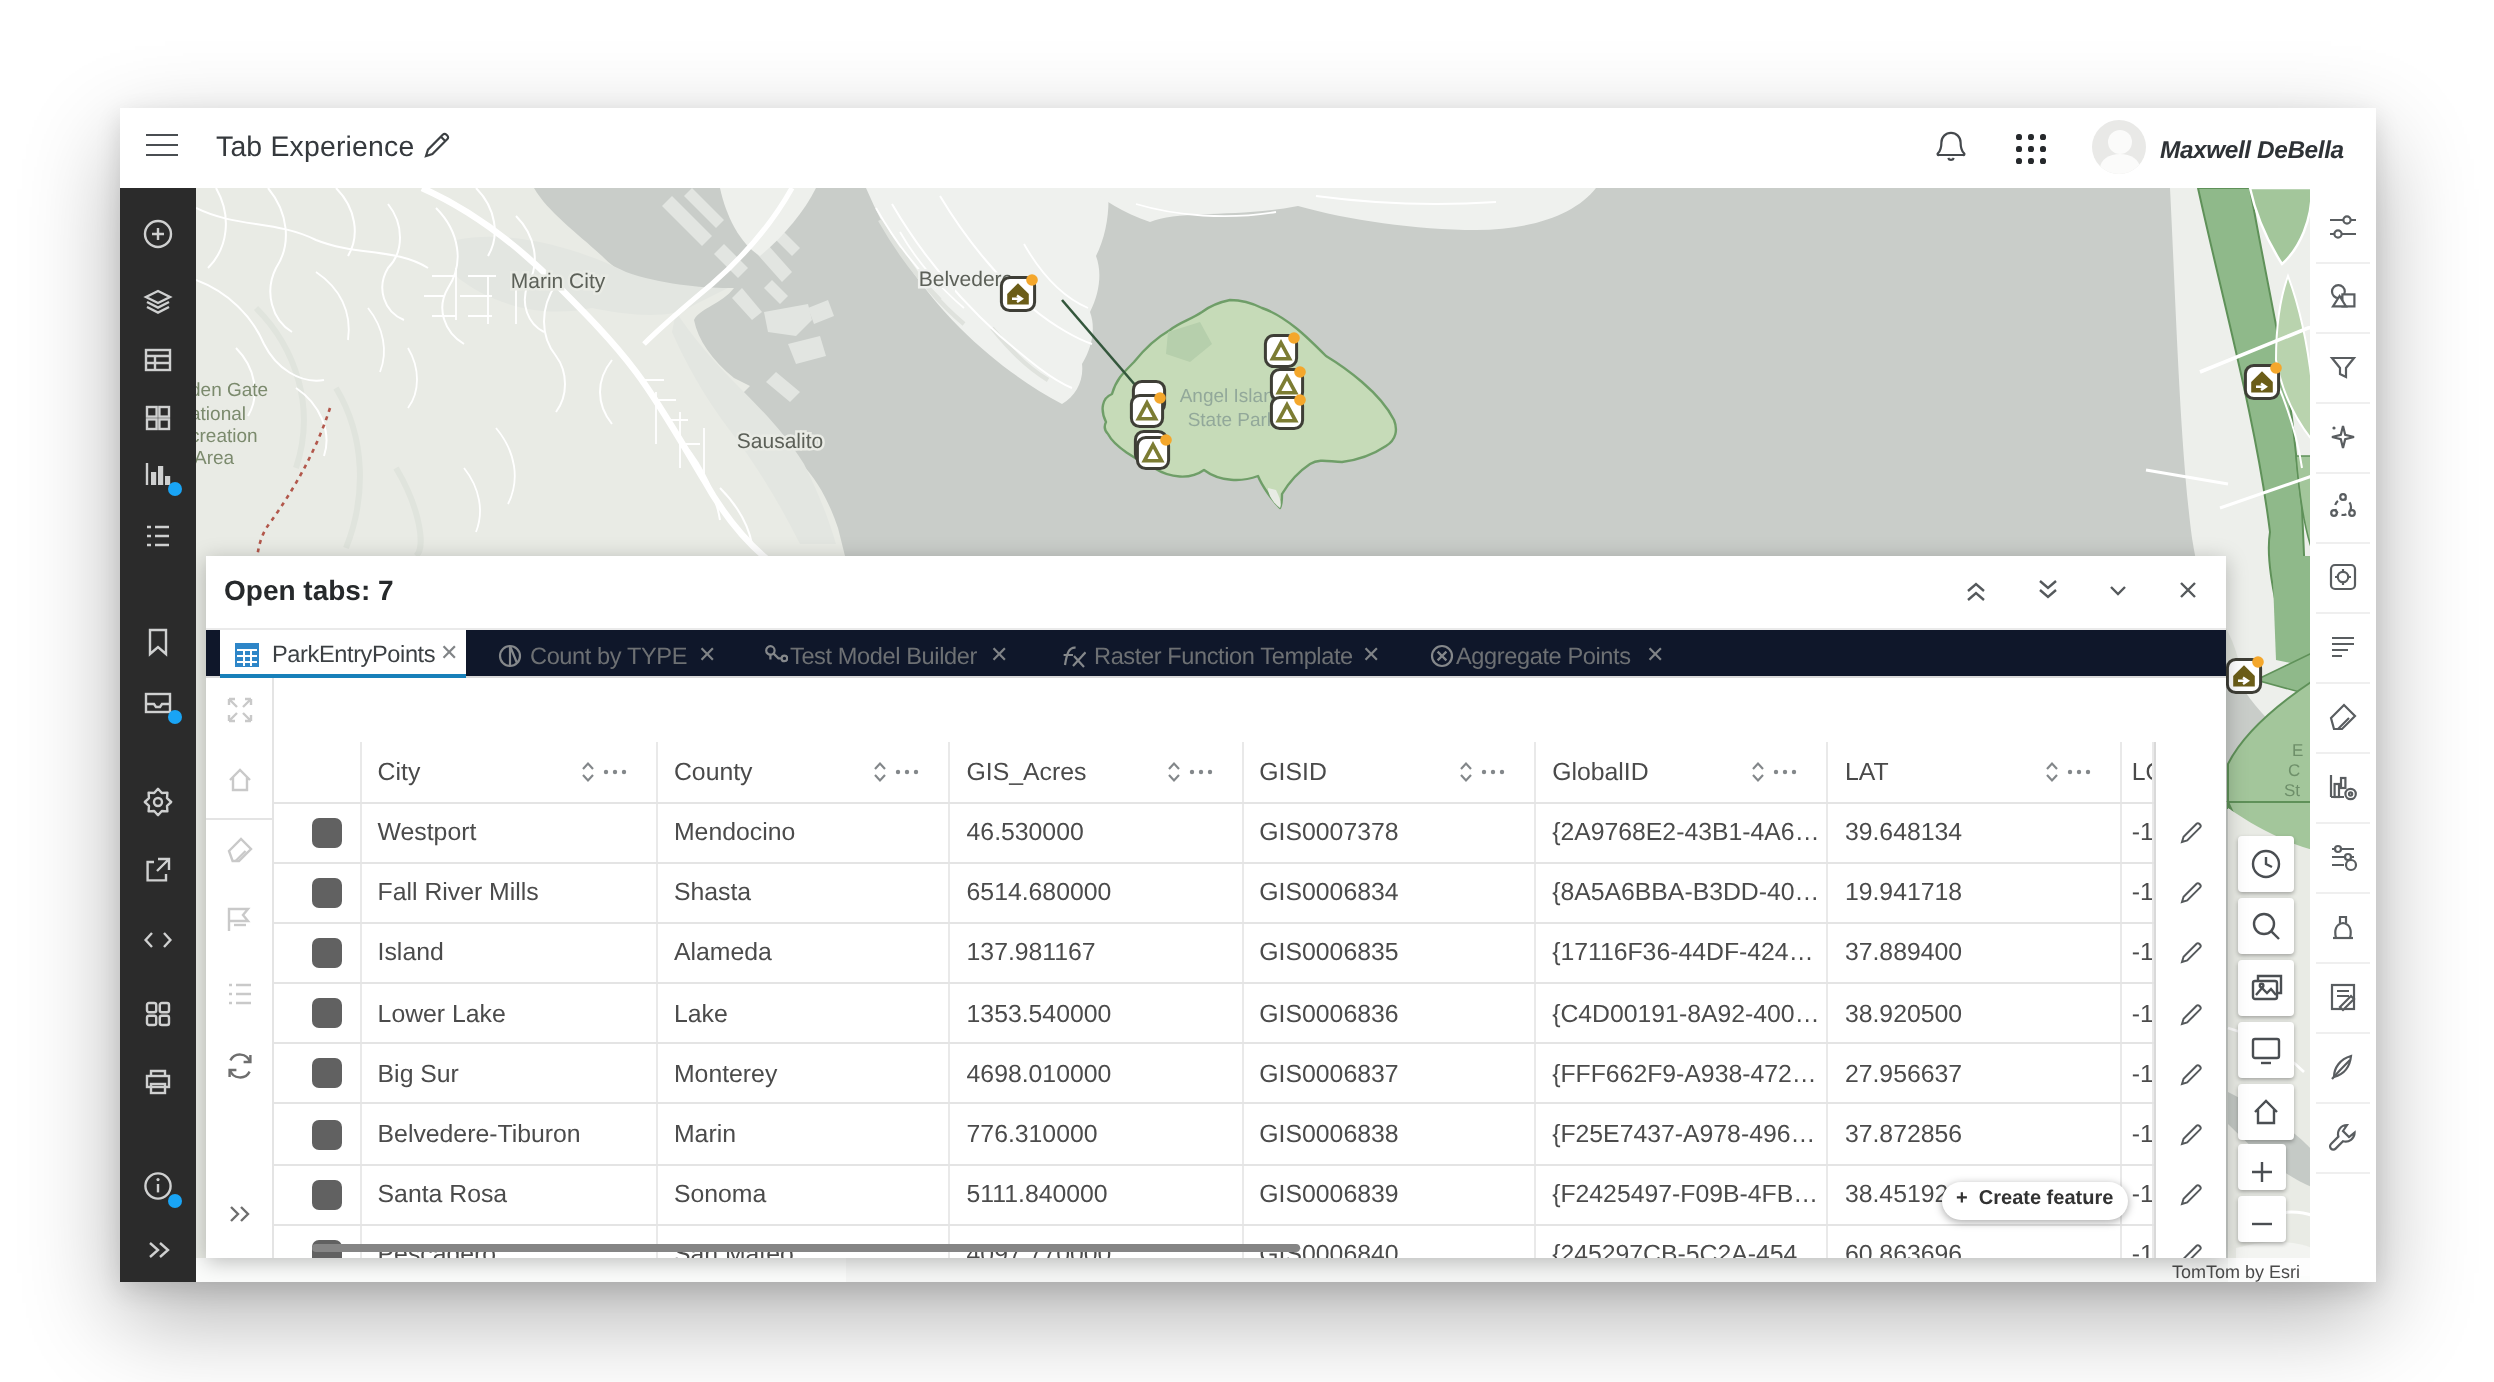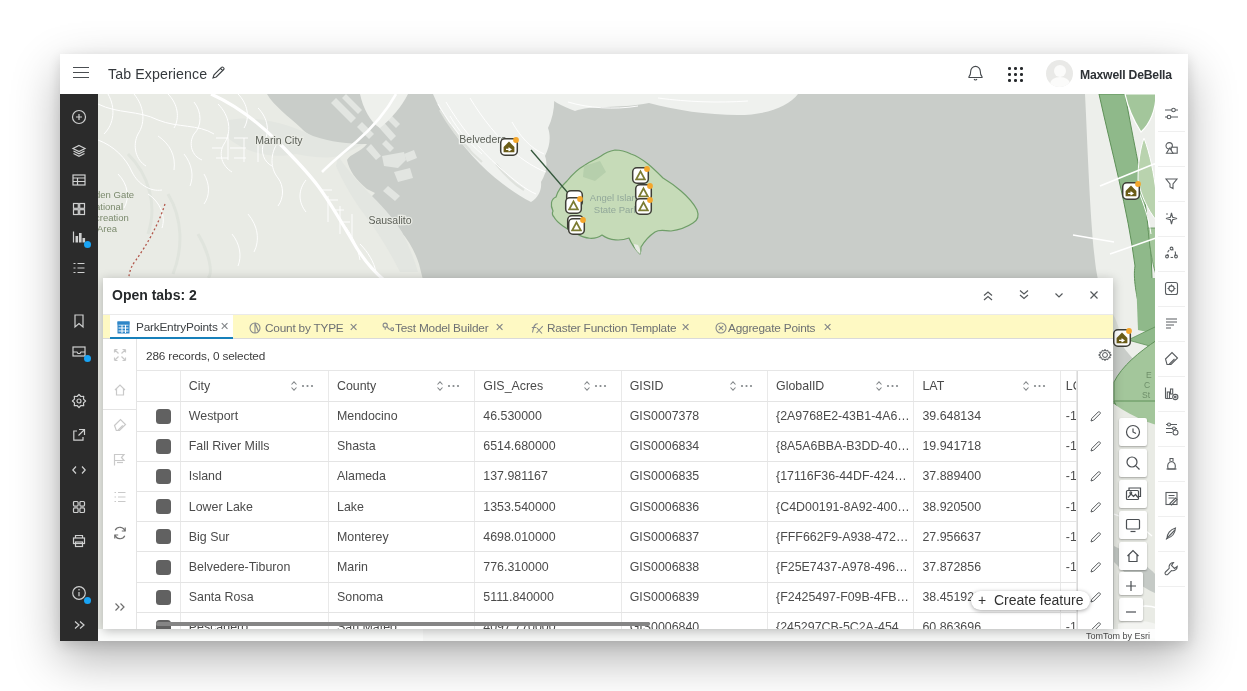--- a/index.html
+++ b/index.html
@@ -10,59 +10,59 @@
 .ham { position:absolute; left:13px; top:13px; width:16px; height:12px; }
 .ham div { height:1.4px; background:#4a4e52; margin-bottom:3.6px; }
 .title { position:absolute; left:48px; top:12px; font-size:14.2px; color:#35393d; letter-spacing:0.1px; }
 .tb-pencil { position:absolute; left:151px; top:11px; }
 .bell { position:absolute; left:906px; top:10px; }
 .grid9 { position:absolute; left:948px; top:13px; width:15px; height:15px; }
 .grid9 i { position:absolute; width:2.6px; height:2.6px; border-radius:50%; background:#26292c; }
 .avatar { position:absolute; left:986px; top:6px; width:27px; height:27px; border-radius:50%; background:#e9e9e7; overflow:hidden; }
 .avatar .h { position:absolute; left:7.5px; top:5px; width:12px; height:12px; border-radius:50%; background:#fbfbfa; }
 .avatar .b { position:absolute; left:3.5px; top:17px; width:20px; height:14px; border-radius:50%; background:#fbfbfa; }
-.uname { position:absolute; left:1020px; top:14px; font-size:12.2px; font-weight:bold; color:#2e3236; letter-spacing:-0.2px; }
+.uname { position:absolute; left:1020px; top:14px; font-size:12.2px; font-weight:bold; color:#2e3236; letter-spacing:-0.2px;font-style:italic; }
 .lsb { position:absolute; left:0; top:40px; width:38px; height:547px; background:#2b2b2b; z-index:25; }
 .lsb .ic { position:absolute; left:11px; width:16px; height:16px; }
 .lsb svg { display:block; }
 .bdot { position:absolute; width:7px; height:7px; border-radius:50%; background:#19a4f5; }
 .map { position:absolute; left:38px; top:40px; width:1090px; height:547px; overflow:hidden; background:#c9cdc9; }
 .rtool { position:absolute; left:1057px; top:0; width:33px; height:547px; background:#fff; z-index:12; }
 .rtool .ic { position:absolute; left:8px; width:17px; height:17px; color:#55595c; }
 .mapbtn { position:absolute; left:1021px; width:28px; height:28px; background:#fff; box-shadow:0 1px 2px rgba(0,0,0,0.3); border-radius:2px; z-index:11; }
 .mapbtn svg { display:block; margin:5px auto; }
 .attrib { position:absolute; left:0; bottom:0; width:1057px; height:12.5px; background:rgba(255,255,255,0.82); z-index:13;
   font-size:8.6px; color:#4a4a4a; white-space:nowrap; overflow:hidden; }
 .attrib .main { position:absolute; left:4px; top:2px; }
 .attrib .pow { position:absolute; left:988px; top:2px; font-size:9px; }
 .panel { position:absolute; left:43px; top:224px; width:1010px; height:351px; background:#fff; z-index:20;
   box-shadow:0 2px 10px rgba(0,0,0,0.25); overflow:hidden; }
 .phead { position:absolute; left:0; top:0; width:1010px; height:35.5px; background:#fff; }
 .phead .t { position:absolute; left:9px; top:9px; font-size:14px; font-weight:bold; color:#26292b; }
 .phic { position:absolute; top:10px; width:14px; height:14px; color:#55595c; }
-.ptabs { position:absolute; left:0; top:35.5px; width:1010px; height:25.8px; background:#fef9c3; border-top:1px solid #eaeaea; border-bottom:1px solid #dadada; }
+.ptabs { position:absolute; left:0; top:35.5px; width:1010px; height:25.8px; background:#0f172a; border-top:1px solid #eaeaea; border-bottom:1px solid #dadada; }
 .tab { position:absolute; top:0; height:24.8px; font-size:11.8px; letter-spacing:-0.2px; color:#6d7073; }
 .tab .x { color:#818487; font-size:11px; }
 .ptabs > .x2 { position:absolute; top:6px; color:#818487; font-size:11px; letter-spacing:0; }
 .tab1 { left:7px; width:123px; background:#fff; border-bottom:2.5px solid #1780ba; color:#3c4043; }
 .precbar { position:absolute; left:34px; top:61.3px; width:976px; height:31.7px; background:#fff; border-bottom:1px solid #e6e6e6; }
 .precbar .t { position:absolute; left:9px; top:9.5px; font-size:11.8px; letter-spacing:-0.15px; color:#3c3c3c; }
 .rail { position:absolute; left:0; top:61.3px; width:34px; height:289.7px; border-right:1px solid #e4e4e4; background:#fff; }
 .rail .ic { position:absolute; left:9px; width:16px; height:16px; }
 table.grid { border-collapse:collapse; table-layout:fixed; position:absolute; left:34px; top:93px; width:940px; font-size:12.4px; color:#4b4b4b; }
 table.grid th, table.grid td { border-right:1px solid #e9e9e9; border-bottom:1px solid #e4e4e4; padding:0 0 0 8px; text-align:left; font-weight:normal; white-space:nowrap; overflow:hidden; text-overflow:ellipsis; height:30.2px; }
 table.grid th { height:30px; color:#4a4a4a; position:relative; }
 .hctl { position:absolute; right:14px; top:8px; width:26px; height:14px; }
 table.grid td:last-child, table.grid th:last-child { text-overflow:clip; padding-left:5px; }
 .cbx { width:15px; height:15px; background:#616161; border-radius:3.5px; margin-left:11px; }
 .editcol { position:absolute; left:974px; top:93px; width:36px; height:258px; border-left:1px solid #d9d9d9; background:#fff; }
 .editcol .pc { position:absolute; left:11px; width:14px; height:14px; }
 .hthumb { position:absolute; left:53px; top:344px; width:494px; height:3.5px; background:#858585; border-radius:2px; z-index:5; }
 .pill { position:absolute; left:911px; top:537px; height:19px; background:#fff; border-radius:10px; padding:0 7px;
-  box-shadow:0 1px 4px rgba(0,0,0,0.35); z-index:26; font-size:14px; color:#323232; line-height:18px; white-space:nowrap; }
+  box-shadow:0 1px 4px rgba(0,0,0,0.35); z-index:26; font-size:10px; color:#323232; line-height:18px; white-space:nowrap;font-weight:bold; }
 .mlabel { font-size:10.5px; fill:#5c6058; paint-order:stroke; stroke:#e9ebe5; stroke-width:2.5px; font-family:"Liberation Sans",sans-serif; }
 </style>
 </head>
 <body>
 <div class="win">
 
   <div class="map">
     <svg width="1090" height="547" viewBox="0 0 1090 547" id="mapsvg">
         <rect x="0" y="0" width="1090" height="547" fill="#c9cdc9"></rect>
         <path d="M0 0 L169 0 C176 12 190 22 203 34 C211 42 222 49 243 50 L269 50 C263 58 252 60 249 66 C251 76 258 86 269 95 L277 99 L271 105 C278 116 290 127 302 137 C311 146 317 158 321 170 L325 186 L325 547 L0 547 Z" fill="#e9ebe5"></path>
@@ -449,21 +449,21 @@
           <path d="M4 4.5 L8 8 L4 11.5 M9 4.5 L13 8 L9 11.5" fill="none" stroke="#cfd0d0" stroke-width="1.2"></path>
         </svg>
       </div>
       <div class="bdot" style="left:23.5px;top:147px"></div>
       <div class="bdot" style="left:23.5px;top:261px"></div>
       <div class="bdot" style="left:23.5px;top:503px"></div>
     </div>
 
   <div class="panel">
     <div class="phead">
-      <div class="t">Open tabs: 2</div>
+      <div class="t">Open tabs: 7</div>
       <svg class="phic" style="left:878px" viewBox="0 0 14 14">
           <path d="M3 7.5 l4-3.5 4 3.5 M3 12 l4-3.5 4 3.5" fill="none" stroke="#55595c" stroke-width="1.2"></path>
         </svg>
       <svg class="phic" style="left:914px" viewBox="0 0 14 14">
           <path d="M3 2.5 l4 3.5 4-3.5 M3 7 l4 3.5 4-3.5" fill="none" stroke="#55595c" stroke-width="1.2"></path>
         </svg>
       <svg class="phic" style="left:949px" viewBox="0 0 14 14">
           <path d="M3.5 5.5 l3.5 3.5 3.5-3.5" fill="none" stroke="#55595c" stroke-width="1.2"></path>
         </svg>
       <svg class="phic" style="left:984px" viewBox="0 0 14 14">
@@ -526,26 +526,20 @@
             <path d="M2.5 3.5 H4 M2.5 8 H4 M2.5 12.5 H4 M6 3.5 H13.5 M6 8 H13.5 M6 12.5 H13.5" fill="none" stroke="#c9c9c9" stroke-width="1.2"></path>
           </svg></div>
         <div class="ic" style="top:185.7px"><svg width="16" height="16" viewBox="0 0 16 16" style="">
             <path d="M13 6 A5.3 5.3 0 0 0 3.2 5.2 M3 10 A5.3 5.3 0 0 0 12.8 10.8" fill="none" stroke="#6e6e6e" stroke-width="1.2"></path>
             <path d="M13.2 2.5 V6 H9.8 M2.8 13.5 V10 H6.2" fill="none" stroke="#6e6e6e" stroke-width="1.2"></path>
           </svg></div>
         <div class="ic" style="top:259.7px"><svg width="16" height="16" viewBox="0 0 16 16" style="">
             <path d="M3.5 4.5 L7 8 L3.5 11.5 M8.5 4.5 L12 8 L8.5 11.5" fill="none" stroke="#6e6e6e" stroke-width="1.2"></path>
           </svg></div>
       </div>
-    <div class="precbar">
-      <div class="t">286 records, 0 selected</div>
-      <svg style="position:absolute;left:961px;top:9px" width="14" height="14" viewBox="0 0 16 16">
-          <path d="M8 5.2 a2.8 2.8 0 1 0 0 5.6 a2.8 2.8 0 1 0 0 -5.6 M8 1.5 L9 3.5 L11.2 2.6 L11.7 4.9 L14 4.8 L13.2 7 L15.3 8 L13.2 9 L14 11.2 L11.7 11.1 L11.2 13.4 L9 12.5 L8 14.5 L7 12.5 L4.8 13.4 L4.3 11.1 L2 11.2 L2.8 9 L0.7 8 L2.8 7 L2 4.8 L4.3 4.9 L4.8 2.6 L7 3.5 Z" fill="none" stroke="#4f5356" stroke-width="1.1"></path>
-        </svg>
-    </div>
     <div id="tablewrap">
         <table class="grid">
           <colgroup>
             <col style="width:43.3px">
             <col style="width:148.2px">
             <col style="width:146.3px">
             <col style="width:146.4px">
             <col style="width:146.4px">
             <col style="width:146.4px">
             <col style="width:146.4px">

